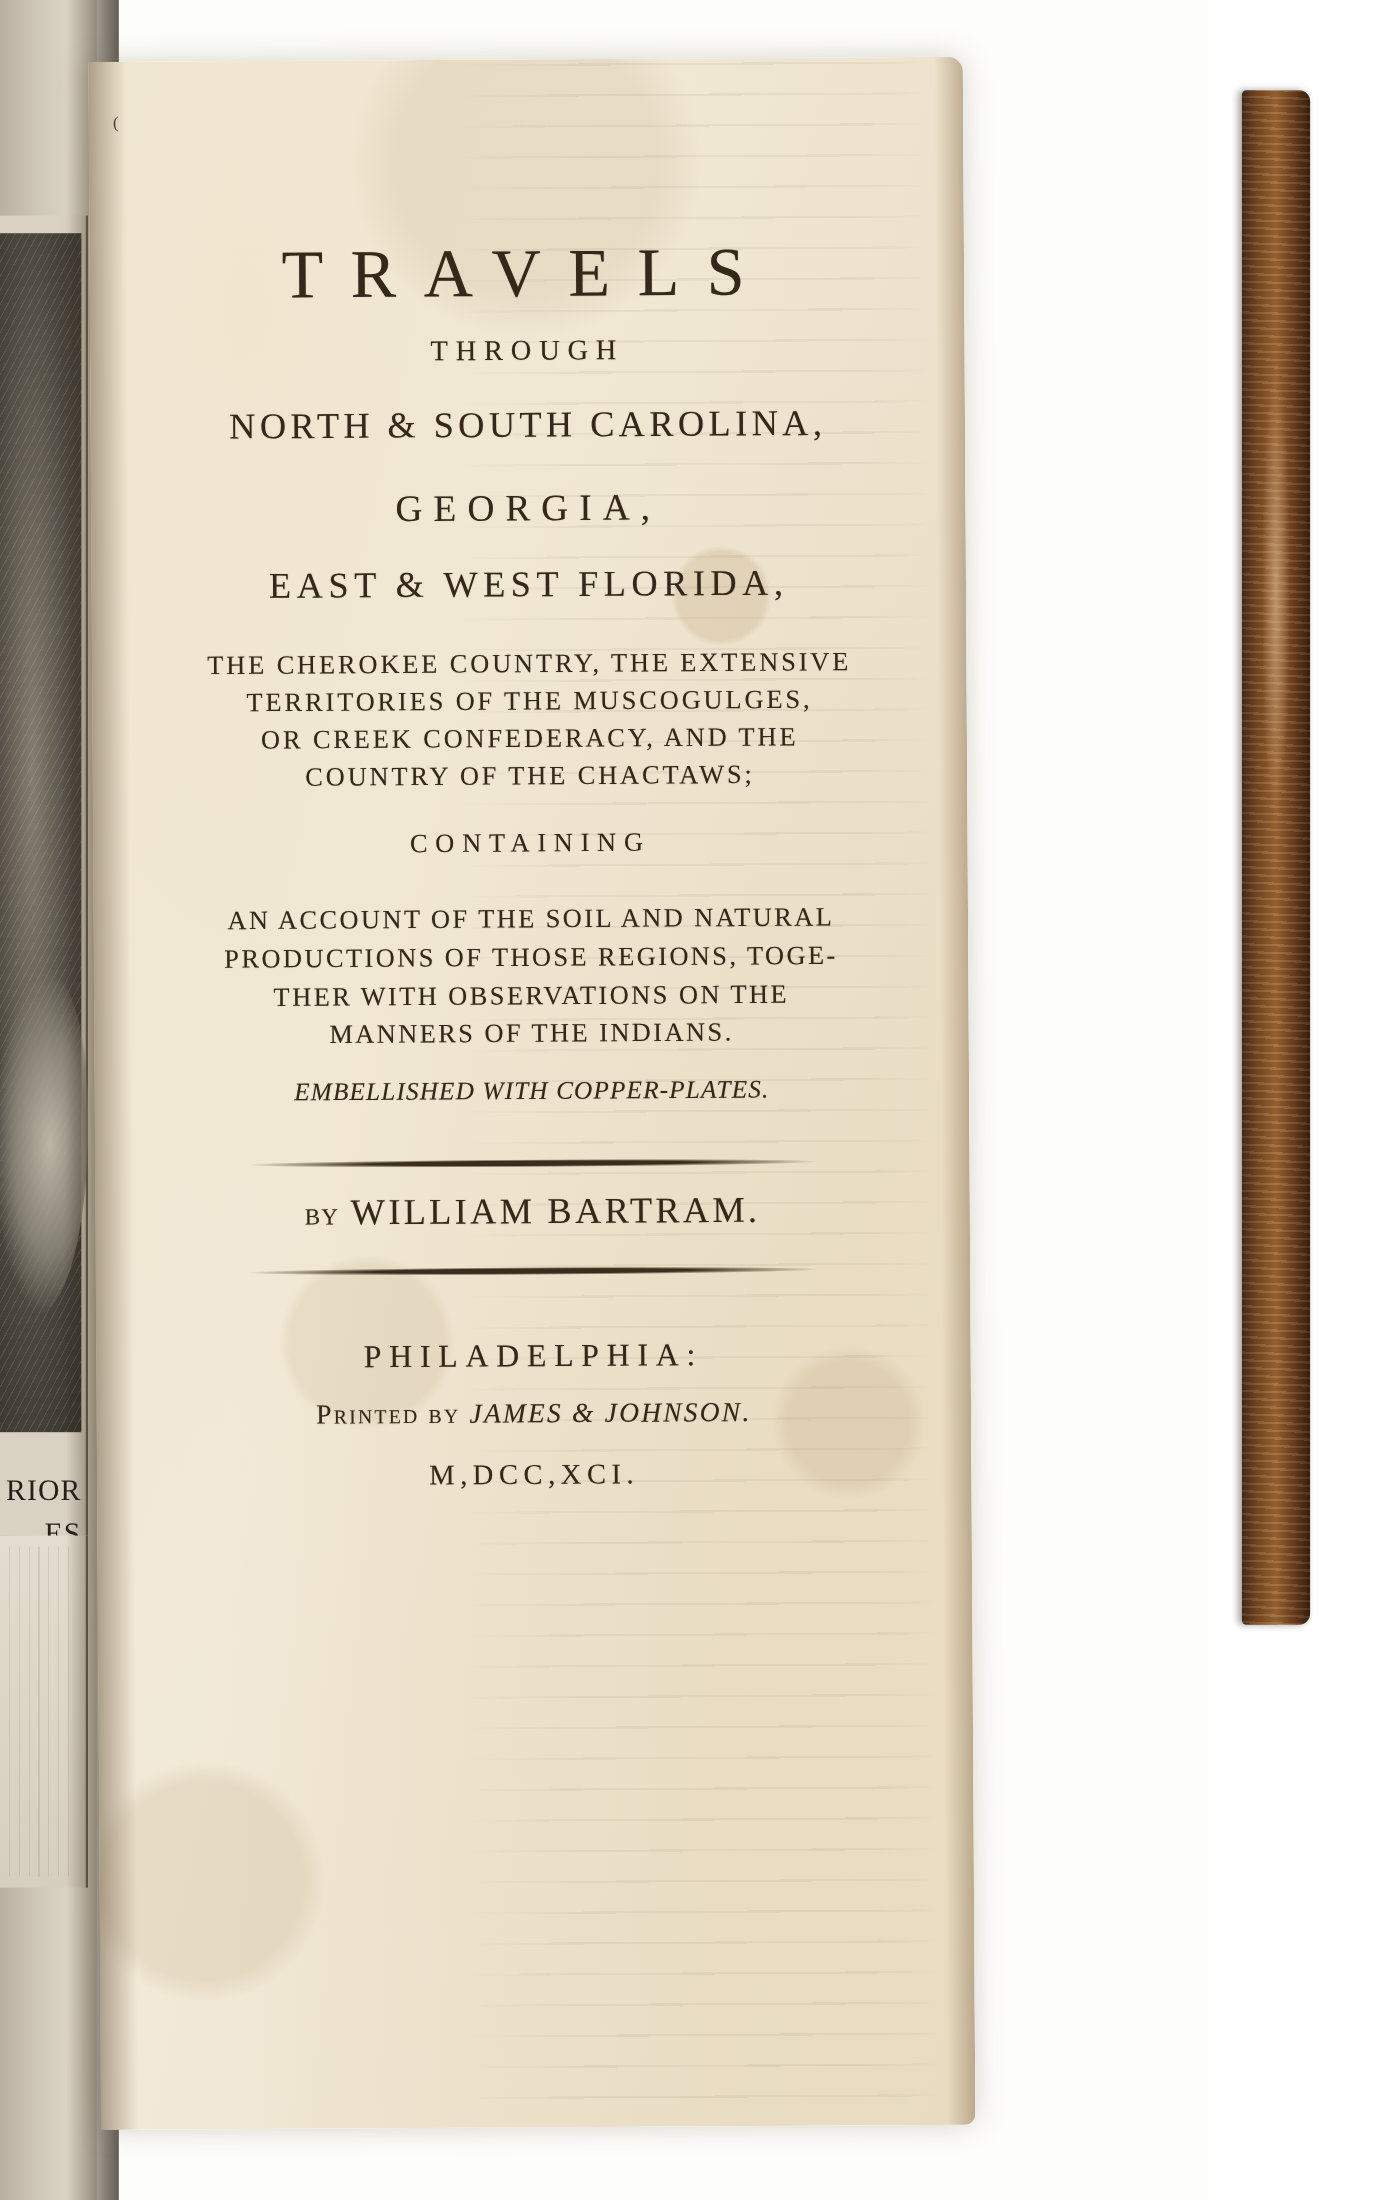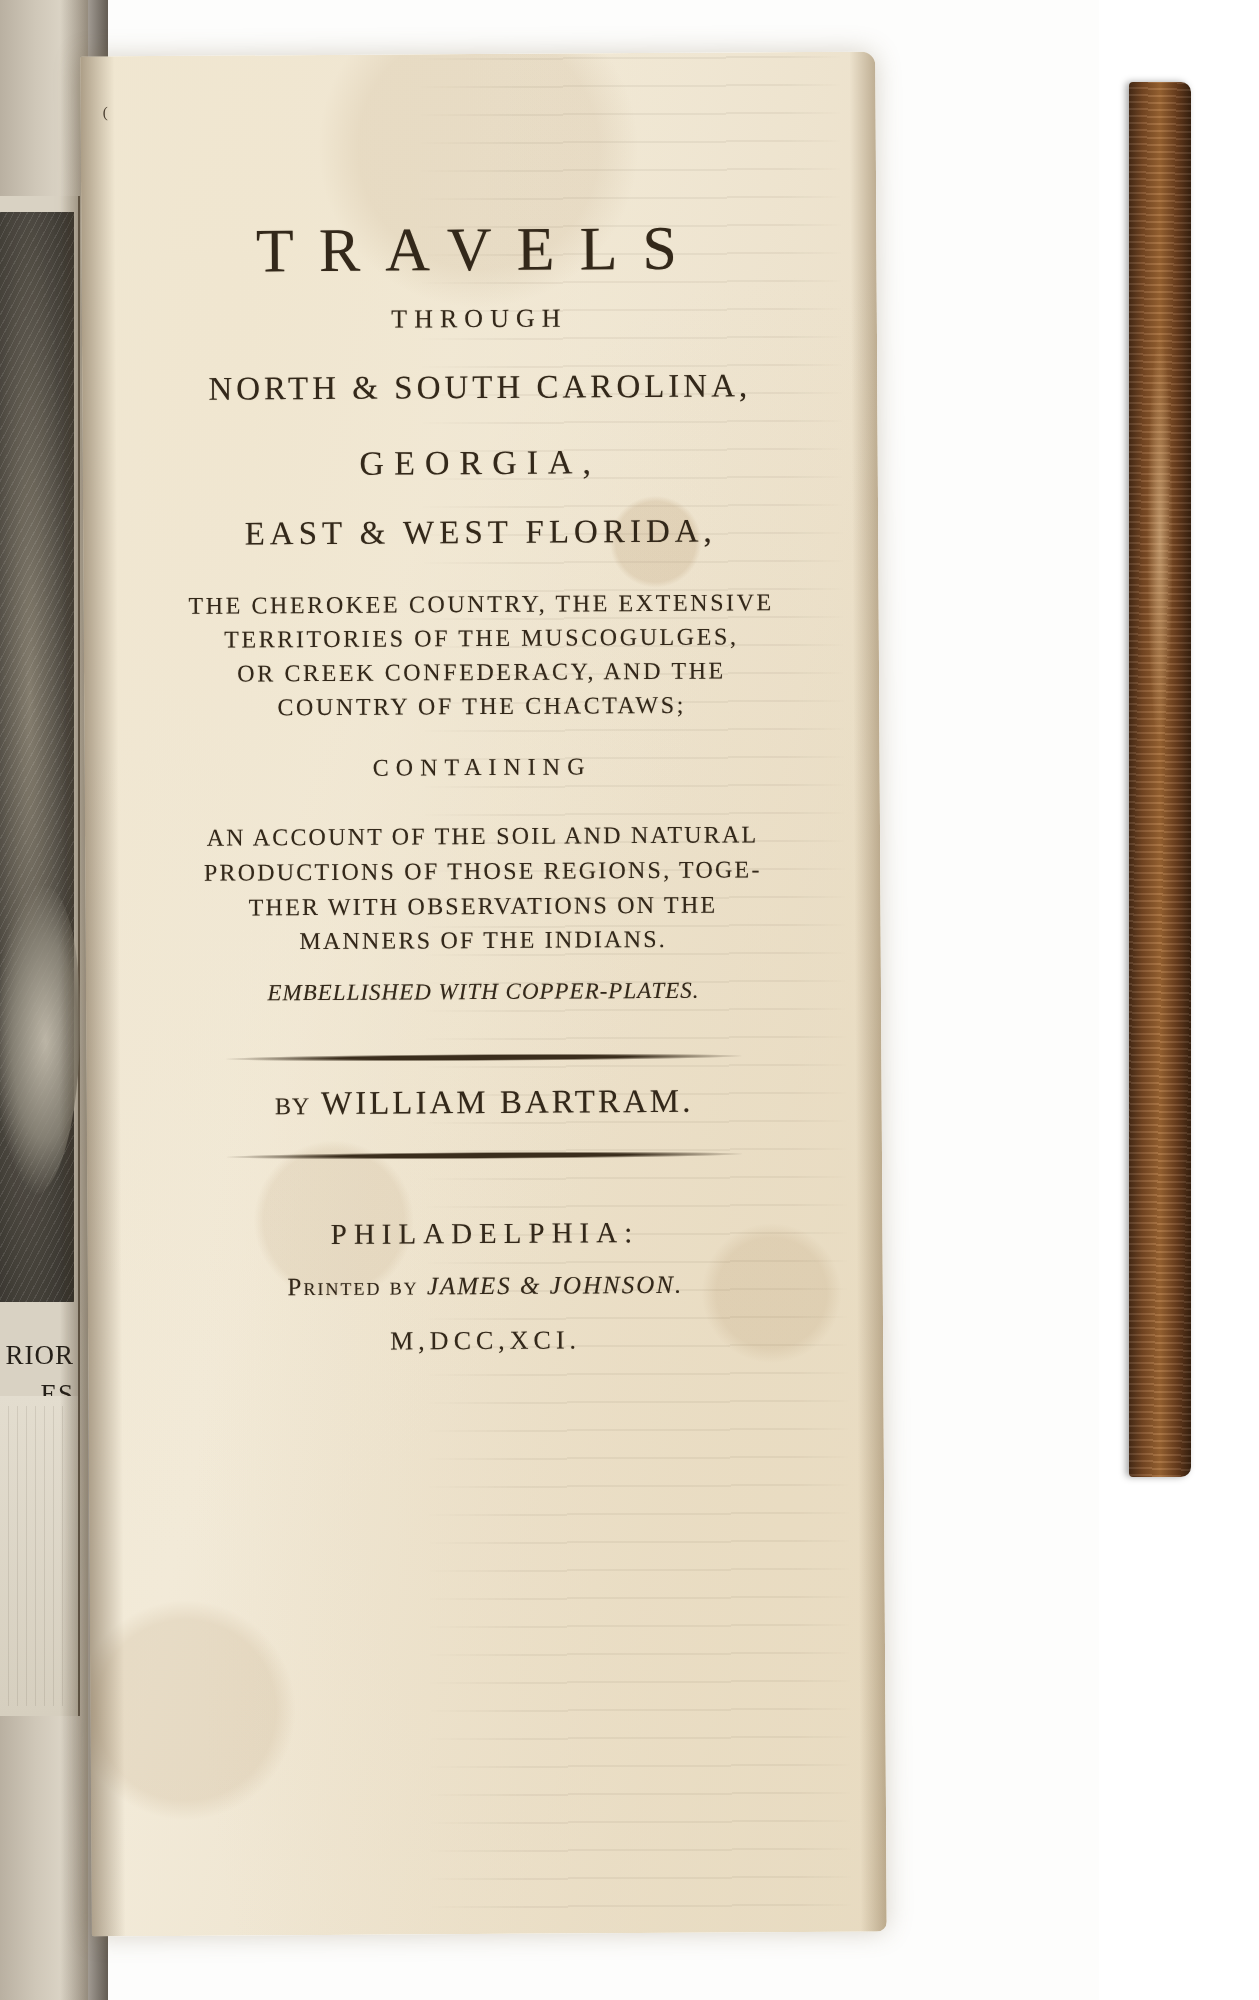--- a/index.html
+++ b/index.html
@@ -229,21 +229,21 @@
       radial-gradient(ellipse at 50% 50%, #3a2d1c 0%, #3a2d1c 40%, rgba(58,45,28,0) 72%);
     left: 140px; right: 140px;
   }
   .rule.one { top: 1000px; }
   .rule.two { top: 1098px; }
   .l-author {
     position: absolute; left: 0; right: 0; top: 1030px;
     font-size: 33px; letter-spacing: 3px;
   }
   .l-author .by {
-    font-size: 24px;
+    font-size: 21px;
     font-variant: small-caps;
     letter-spacing: 1px;
   }
   .l-city {
     position: absolute; left: 0; right: 0; top: 1163px;
     font-size: 29px; letter-spacing: 7px;
   }
   .l-printer {
     position: absolute; left: 0; right: 0; top: 1218px;
     font-size: 25px; letter-spacing: 2px;

